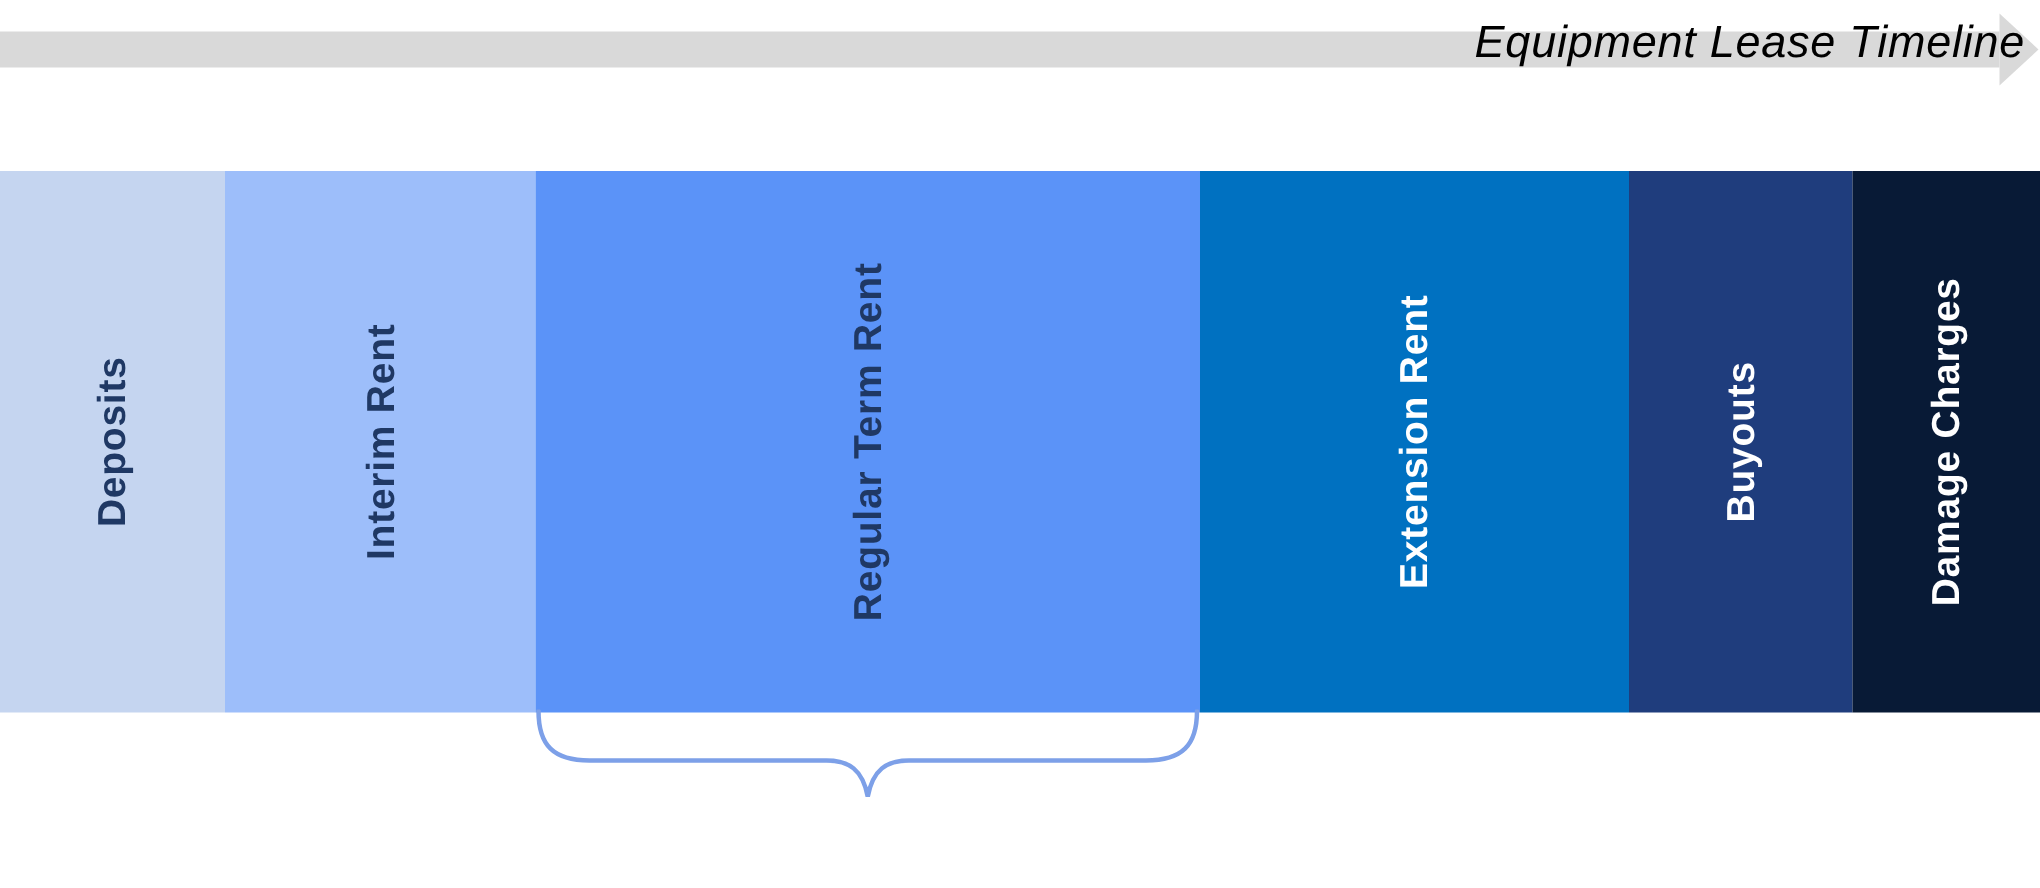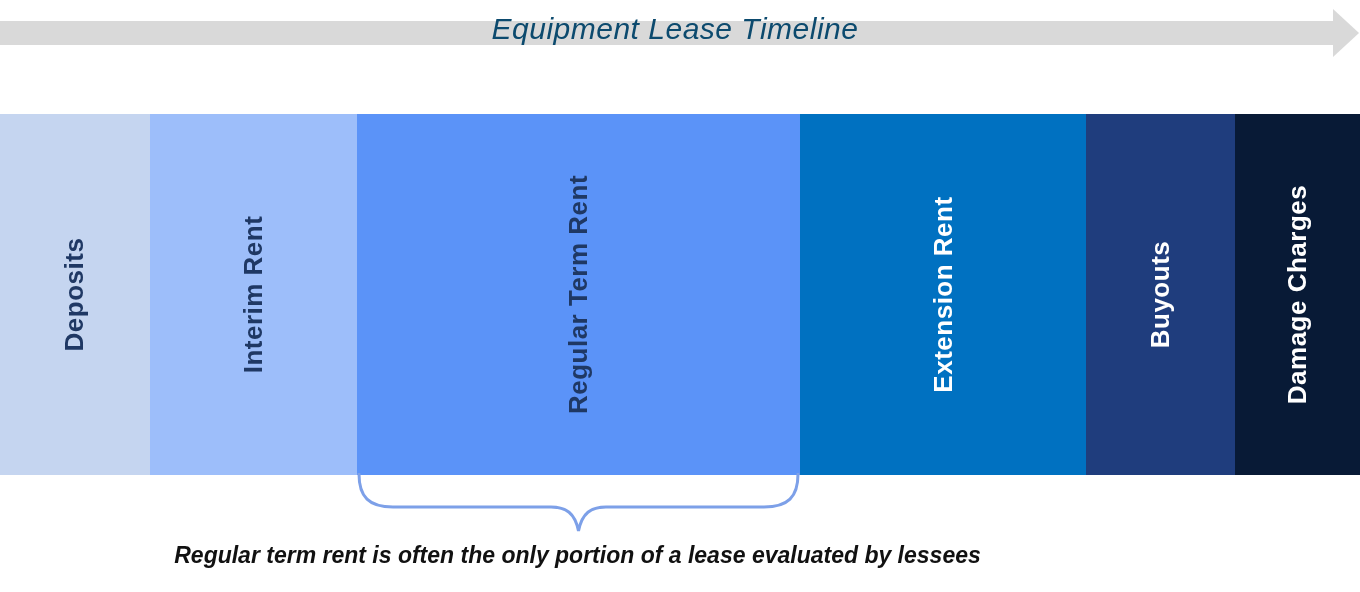--- a/index.html
+++ b/index.html
@@ -33,25 +33,25 @@
     border-top: 24px solid transparent;
     border-bottom: 24px solid transparent;
     border-left-width: 26px;
     border-left-style: solid;
   }
   .page-title {
     position: absolute;
     left: 0;
     top: 12px;
     width: 1350px;
-    text-align: center;
+    text-align: right;
     font-size: 30px;
     font-style: italic;
     font-weight: 400;
-    color: #0c4a6e;
+    color: #000000;
     letter-spacing: 0.5px;
   }
 
   
   .phases {
     position: absolute;
     left: 0;
     top: 114px;
     height: 361px;
     display: flex;
@@ -127,15 +127,14 @@
       <path d="M 2 1
                C 2 24, 12 34, 36 34
                L 194 34
                C 209 34, 218 40, 221.5 58
                C 225 40, 234 34, 249 34
                L 407 34
                C 431 34, 441 24, 441 1" fill="none" stroke-width="3" stroke-linecap="round" style="stroke: rgb(125, 160, 232);"></path>
     </svg>
   </div>
 
-  <div class="caption">Regular term rent is often the only portion of a lease evaluated by lessees</div>
 
 </div>
 
 </body></html>

